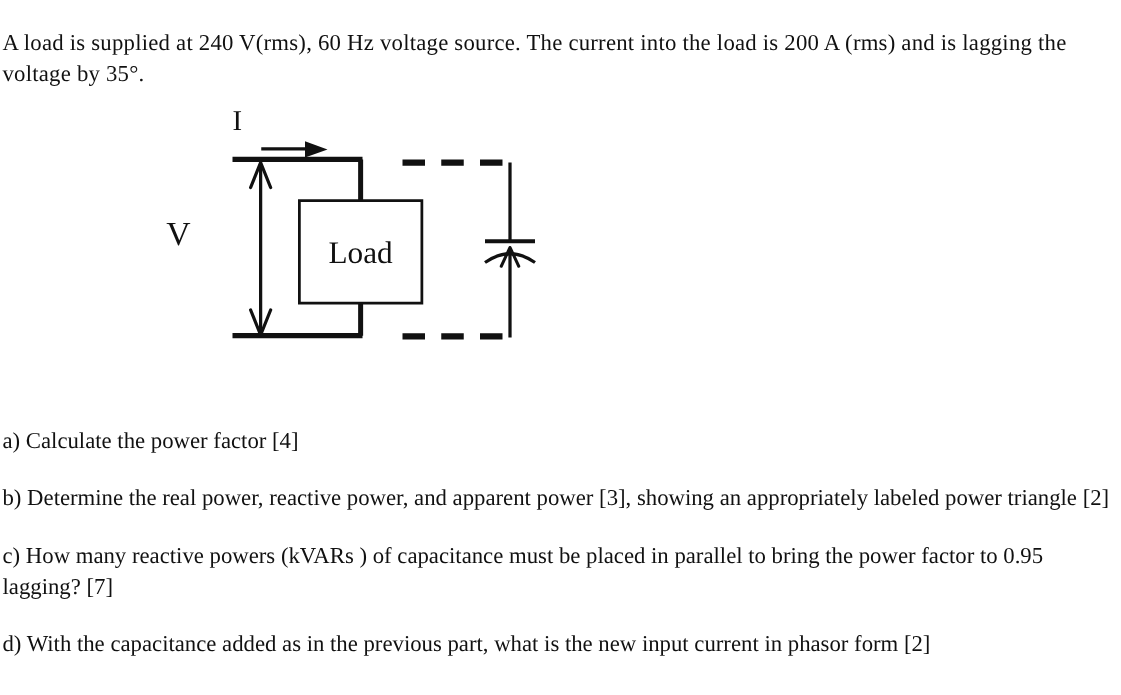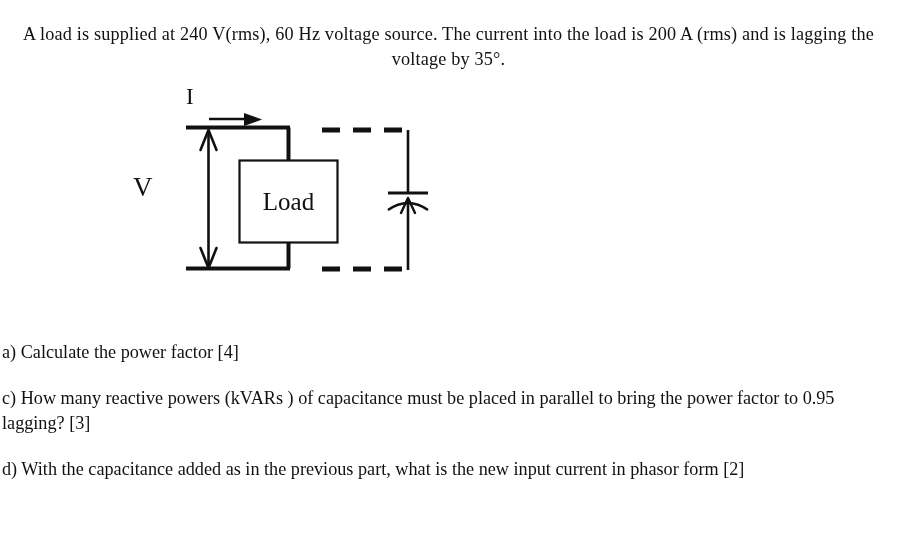--- a/index.html
+++ b/index.html
@@ -23,21 +23,21 @@
 
   
   .intro {
     position: absolute;
     left: 2px;
     top: 4px;
     width: 893px;
     font-size: 18.2px;
     line-height: 25px;
     letter-spacing: 0.01em;
-    text-align: center;
+    text-align: left;
   }
 
   
   .figure {
     position: absolute;
     left: 0px;
     top: 70px;
     width: 470px;
     height: 225px;
   }
@@ -113,17 +113,18 @@
         <line x1="408" y1="130" x2="408" y2="200" stroke="#111111" stroke-width="2.6"></line>
 
         <path d="M 408 128 L 401 143 M 408 128 L 415 143" stroke="#111111" stroke-width="2.4" fill="none" stroke-linecap="round"></path>
       </g>
 
     </svg>
   </div>
 
   <div class="questions">
     <p class="q">a) Calculate the power factor [4]</p>
-    <p class="q">c) How many reactive powers (kVARs ) of capacitance must be placed in parallel to bring the power factor to 0.95 lagging? [3]</p>
+    <p class="q">b) Determine the real power, reactive power, and apparent power [3], showing an appropriately labeled power triangle [2]</p>
+    <p class="q">c) How many reactive powers (kVARs ) of capacitance must be placed in parallel to bring the power factor to 0.95 lagging? [7]</p>
     <p class="q">d) With the capacitance added as in the previous part, what is the new input current in phasor form [2]</p>
   </div>
 
 </div>
 
 </body></html>

